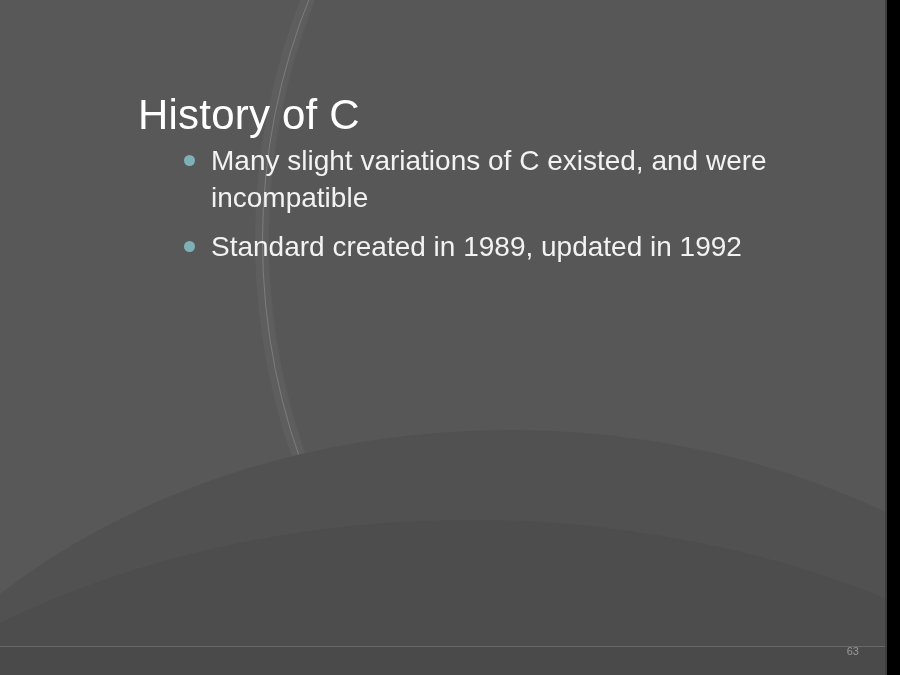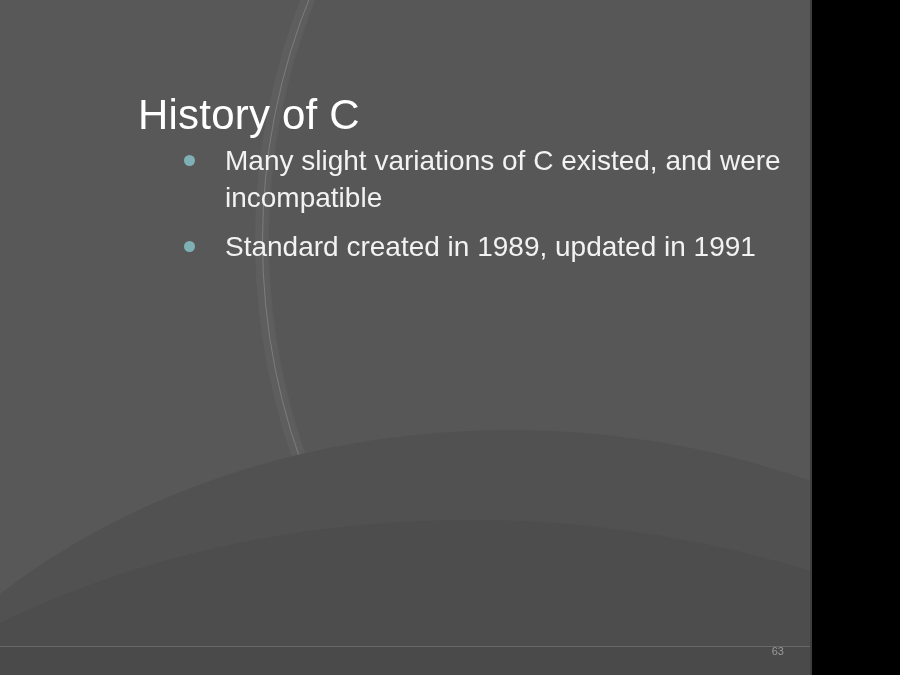--- a/index.html
+++ b/index.html
@@ -2,21 +2,21 @@
 <html><head>
 <meta charset="utf-8">
 <style>
   html, body {
     margin: 0;
     padding: 0;
     background: #000;
   }
   .slide {
     position: relative;
-    width: 812px;
+    width: 887px;
     height: 675px;
     overflow: hidden;
     background: #595959;
     font-family: "Liberation Sans", sans-serif;
     color: #ffffff;
   }
 
   
   .bg-base {
     position: absolute;
@@ -159,21 +159,21 @@
     color: #ffffff;
   }
 
   .l2-list {
     margin-left: 46px;
     margin-top: 6px;
   }
   .l2-item {
     display: flex;
     align-items: flex-start;
-    gap: 30px;
+    gap: 16px;
     margin-bottom: 12px;
   }
   .l2-bullet {
     flex: 0 0 auto;
     width: 11px;
     height: 11px;
     border-radius: 50%;
     background: #7fb0b5;
     margin-top: 13px;
   }
@@ -218,21 +218,21 @@
       <div class="l2-list">
 
         <div class="l2-item">
           <span class="l2-bullet"></span>
           <span class="l2-text">Many slight variations of C existed, and were incompatible</span>
         </div>
 
 
         <div class="l2-item">
           <span class="l2-bullet"></span>
-          <span class="l2-text">Standard created in 1989, updated in 1991</span>
+          <span class="l2-text">Standard created in 1989, updated in 1992</span>
         </div>
 
       </div>
     </div>
 
     <div class="page-number">63</div>
 
   </div>
 </div>
 

